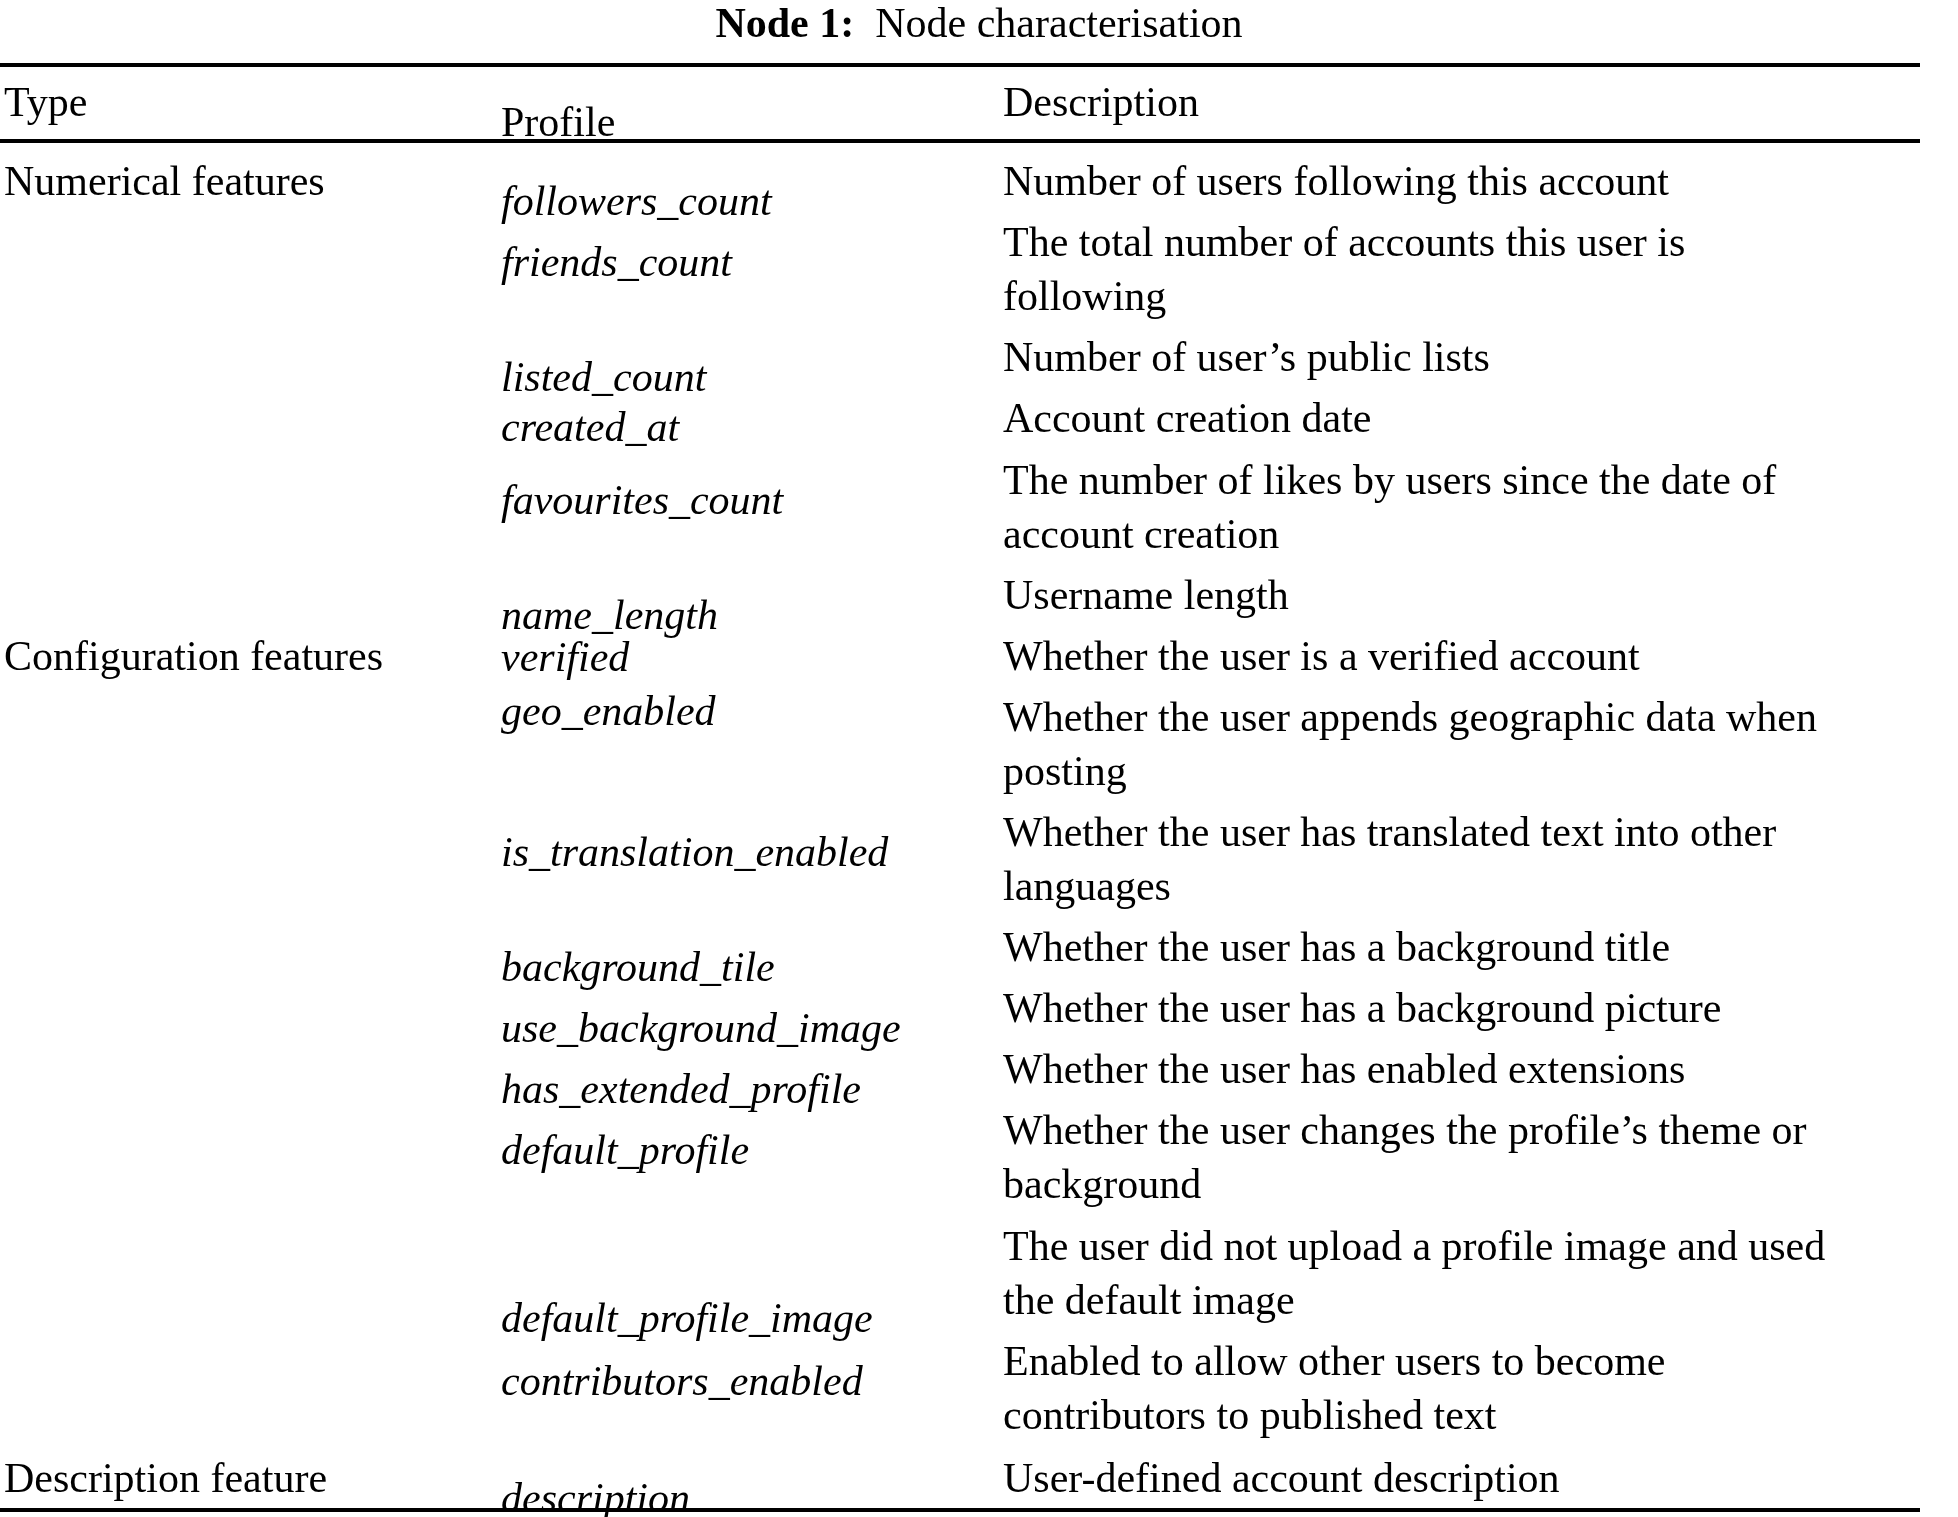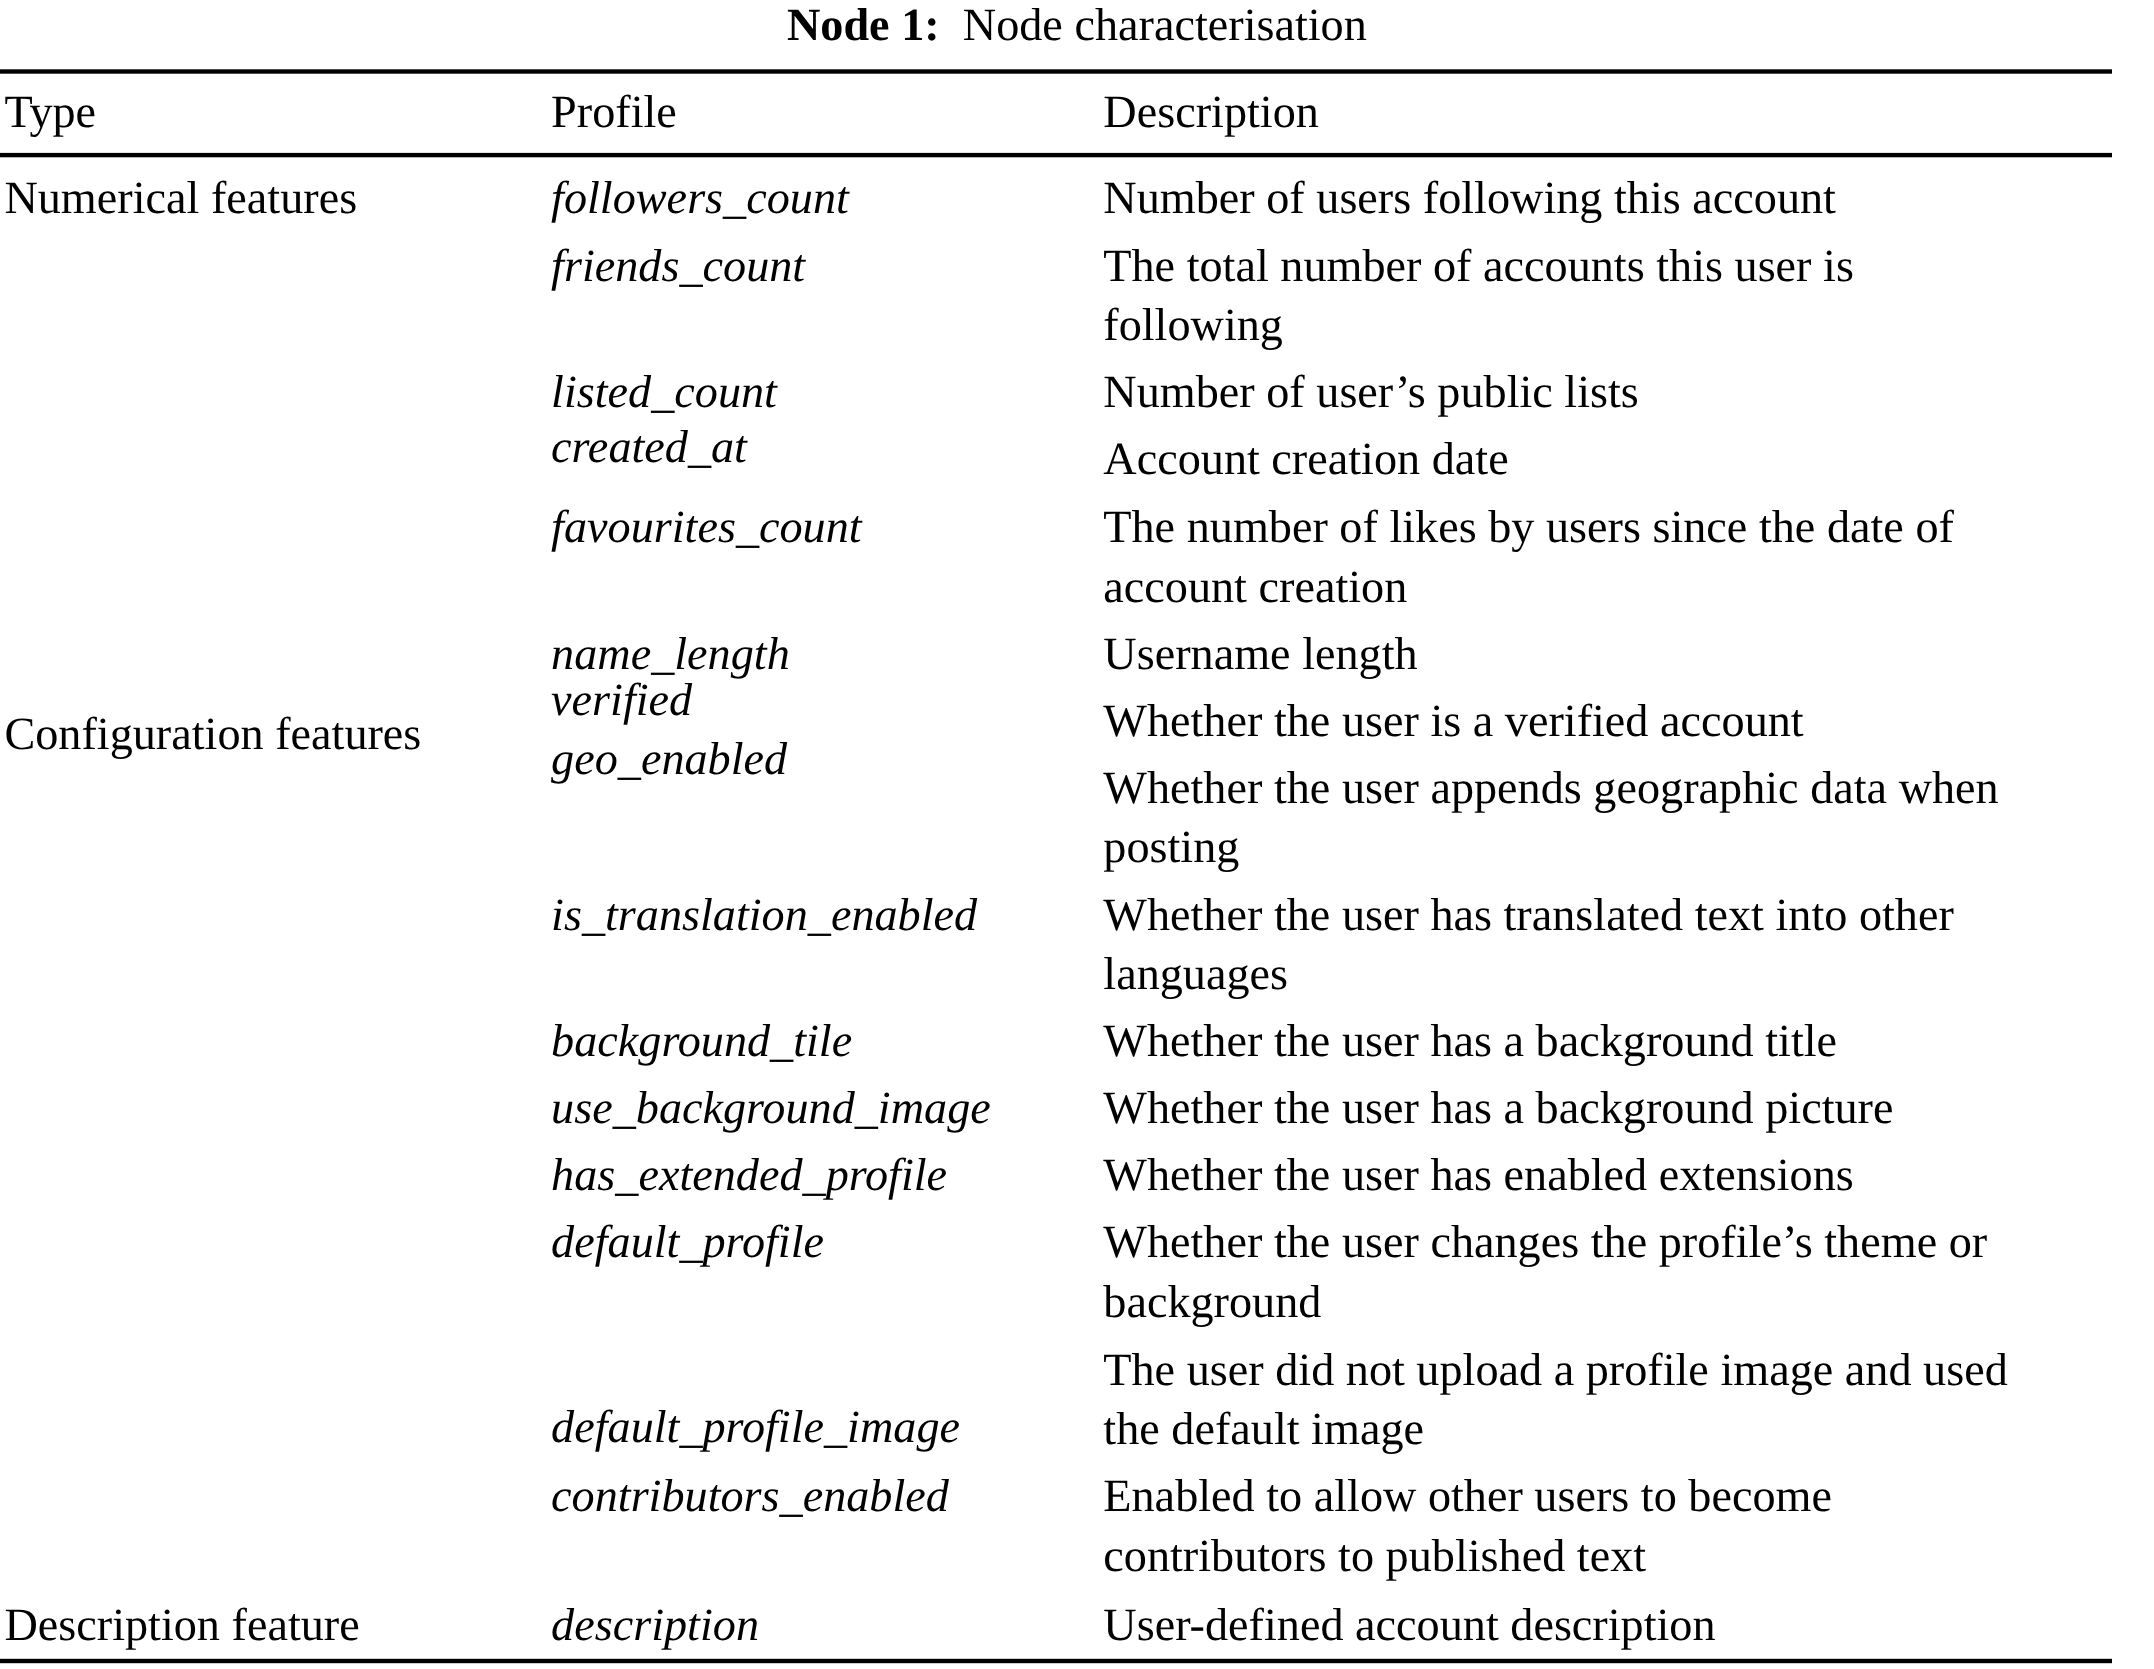--- a/index.html
+++ b/index.html
@@ -12,21 +12,21 @@
     position: absolute; left: 0; top: 0; width: 1958px; height: 46px;
     text-align: center; font-size: 42px; line-height: 46px;
   }
   .caption .lab { font-weight: bold; }
   .rule { position: absolute; left: 0; width: 1920px; background: #000; }
   .rule.thick { height: 4px; }
   .cell {
     position: absolute; font-size: 42px; line-height: 54px; white-space: nowrap;
   }
   .c1 { left: 4px; }
-  .c2 { left: 501px; font-style: italic; }
+  .c2 { left: 501px; font-style: italic; margin-top: 20px; }
   .c3 { left: 1003px; width: 960px; white-space: normal; }
   .hdr { font-style: normal; }
 </style>
 </head>
 <body>
 
 <div class="caption">
   <span class="lab">Node 1:</span>&nbsp;
   <span>Node characterisation</span>
 </div>
@@ -65,21 +65,21 @@
     <div class="cell c2" style="top: 453px;">favourites_count</div>
     <div class="cell c3" style="top: 453px;">
       <div style="white-space: nowrap;">The number of likes by users since the date of</div>
       <div style="white-space: nowrap;">account creation</div>
     </div>
     <div class="cell c1" style="top: 568px;"></div>
     <div class="cell c2" style="top: 568px;">name_length</div>
     <div class="cell c3" style="top: 568px;">
       <div style="white-space: nowrap;">Username length</div>
     </div>
-    <div class="cell c1" style="top: 629px; margin-top: 12px;">Configuration features</div>
+    <div class="cell c1" style="top: 629px;">Configuration features</div>
     <div class="cell c2" style="top: 610px; font-style: italic;">verified</div>
     <div class="cell c3" style="top: 629px;">
       <div style="white-space: nowrap;">Whether the user is a verified account</div>
     </div>
     <div class="cell c1" style="top: 690px;"></div>
     <div class="cell c2" style="top: 664px;">geo_enabled</div>
     <div class="cell c3" style="top: 690px;">
       <div style="white-space: nowrap;">Whether the user appends geographic data when</div>
       <div style="white-space: nowrap;">posting</div>
     </div>

